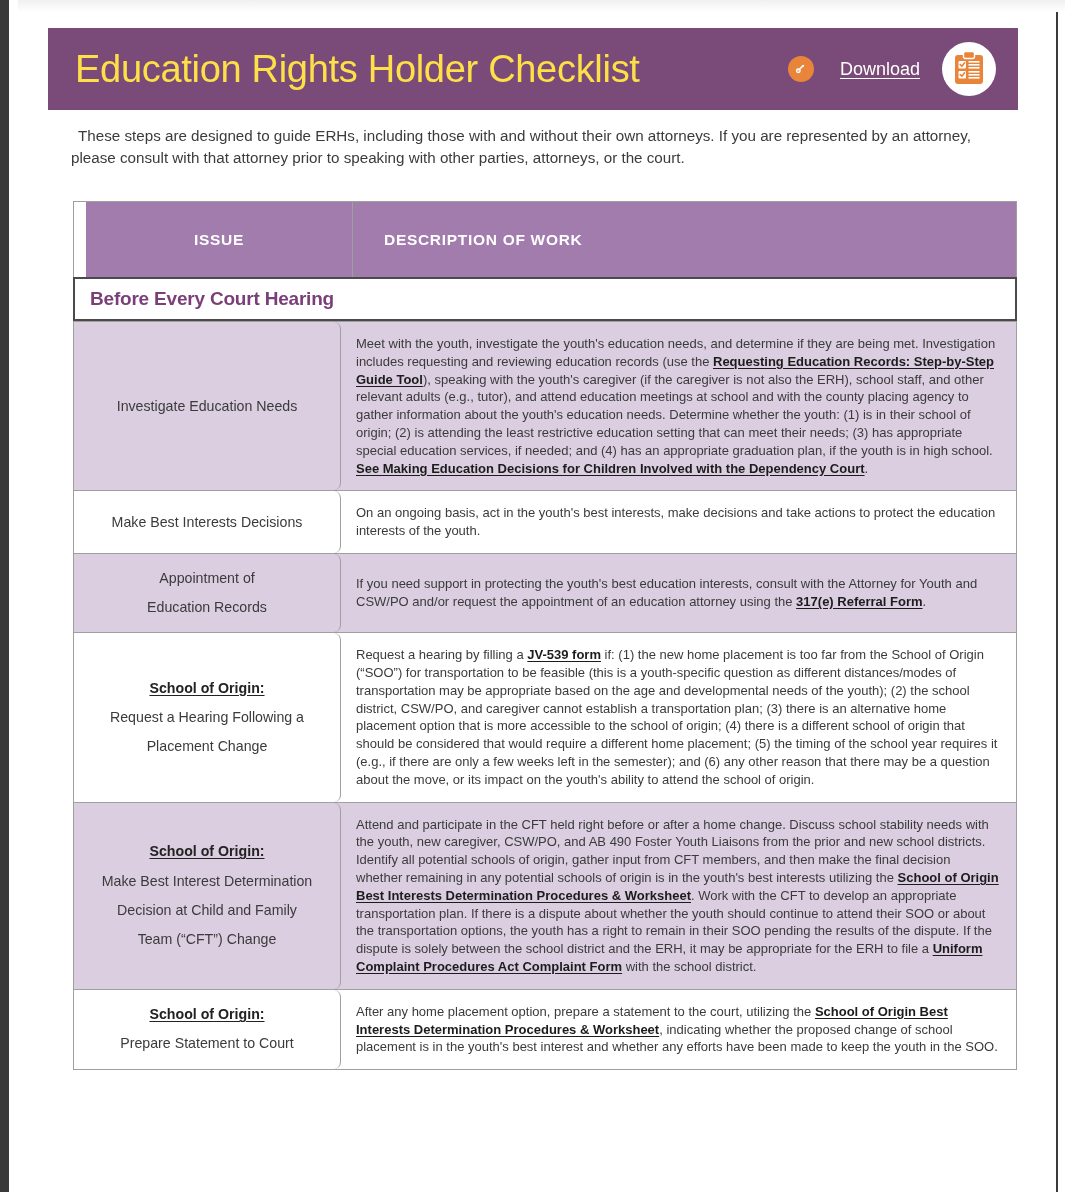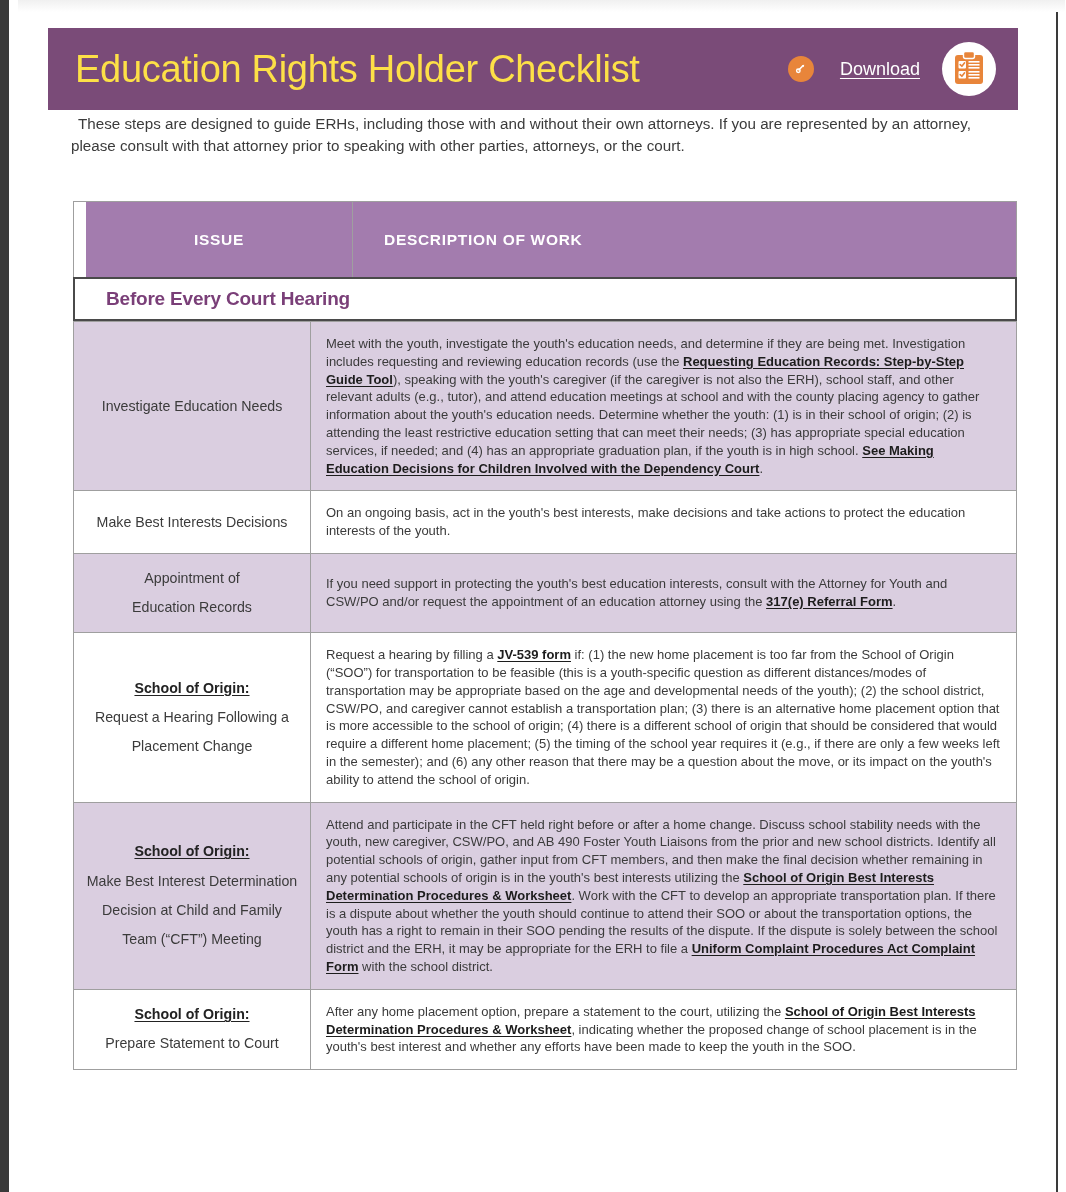--- a/index.html
+++ b/index.html
@@ -97,21 +97,21 @@
     display: flex;
     align-items: center;
     justify-content: center;
     flex: none;
   }
 
   
   .intro {
     position: absolute;
     left: 62px;
-    top: 113px;
+    top: 125px;
     width: 930px;
     font-size: 15.2px;
     color: #3b3b3b;
     line-height: 1.45;
   }
   .intro .ind { padding-left: 7px; }
 
   
   .tbl {
     position: absolute;
@@ -144,50 +144,51 @@
   .section-row {
     background: #ffffff;
     border-top: 2px solid #4a4a4a;
     border-bottom: 2px solid #4a4a4a;
     border-left: 2px solid #4a4a4a;
     border-right: 2px solid #4a4a4a;
     margin: 0 -1px;
     height: 44px;
     display: flex;
     align-items: center;
-    padding-left: 31px;
+    padding-left: 15px;
   }
   .section-row .section-title {
     color: #7a3f78;
     font-size: 19px;
     font-weight: bold;
     letter-spacing: -0.2px;
   }
 
   .data-row {
     border-top: 1px solid #9f9f9f;
     display: flex;
     align-items: stretch;
   }
   .data-row.shade { background: #dacee0; }
   .data-row.plain { background: #ffffff; }
 
   .cell-issue {
-    width: 237px;
+    width: 267px;
     flex: none;
     border-right: 1px solid #9f9f9f;
     display: flex;
     flex-direction: column;
     align-items: center;
     justify-content: center;
     text-align: center;
     font-size: 14.2px;
     color: #3b3b3b;
     padding: 10px 12px;
     line-height: 2.05;
+    border-radius: 7px;
   }
   .cell-issue .soo-head {
     font-weight: bold;
     text-decoration: underline;
     text-underline-offset: 2px;
     color: #222222;
   }
   .cell-desc {
     flex: 1 1 auto;
     font-size: 13px;
@@ -299,21 +300,21 @@
           </div>
           <div class="cell-desc">
             <span><span>Request a hearing by filling a </span><span class="lnk">JV-539 form</span><span> if: (1) the new home placement is too far from the School of Origin (“SOO”) for transportation to be feasible (this is a youth-specific question as different distances/modes of transportation may be appropriate based on the age and developmental needs of the youth); (2) the school district, CSW/PO, and caregiver cannot establish a transportation plan; (3) there is an alternative home placement option that is more accessible to the school of origin; (4) there is a different school of origin that should be considered that would require a different home placement; (5) the timing of the school year requires it (e.g., if there are only a few weeks left in the semester); and (6) any other reason that there may be a question about the move, or its impact on the youth's ability to attend the school of origin.</span></span>
           </div>
         </div>
         <div class="data-row shade">
           <div class="cell-issue">
             <div class="soo-head">School of Origin:</div>
             <div>Make Best Interest Determination</div>
             <div>Decision at Child and Family</div>
-            <div>Team (“CFT”) Meeting</div>
+            <div>Team (“CFT”) Change</div>
           </div>
           <div class="cell-desc">
             <span><span>Attend and participate in the CFT held right before or after a home change. Discuss school stability needs with the youth, new caregiver, CSW/PO, and AB 490 Foster Youth Liaisons from the prior and new school districts. Identify all potential schools of origin, gather input from CFT members, and then make the final decision whether remaining in any potential schools of origin is in the youth's best interests utilizing the </span><span class="lnk">School of Origin Best Interests Determination Procedures &amp; Worksheet</span><span>. Work with the CFT to develop an appropriate transportation plan. If there is a dispute about whether the youth should continue to attend their SOO or about the transportation options, the youth has a right to remain in their SOO pending the results of the dispute. If the dispute is solely between the school district and the ERH, it may be appropriate for the ERH to file a </span><span class="lnk">Uniform Complaint Procedures Act Complaint Form</span><span> with the school district.</span></span>
           </div>
         </div>
         <div class="data-row plain">
           <div class="cell-issue">
             <div class="soo-head">School of Origin:</div>
             <div>Prepare Statement to Court</div>
           </div>

